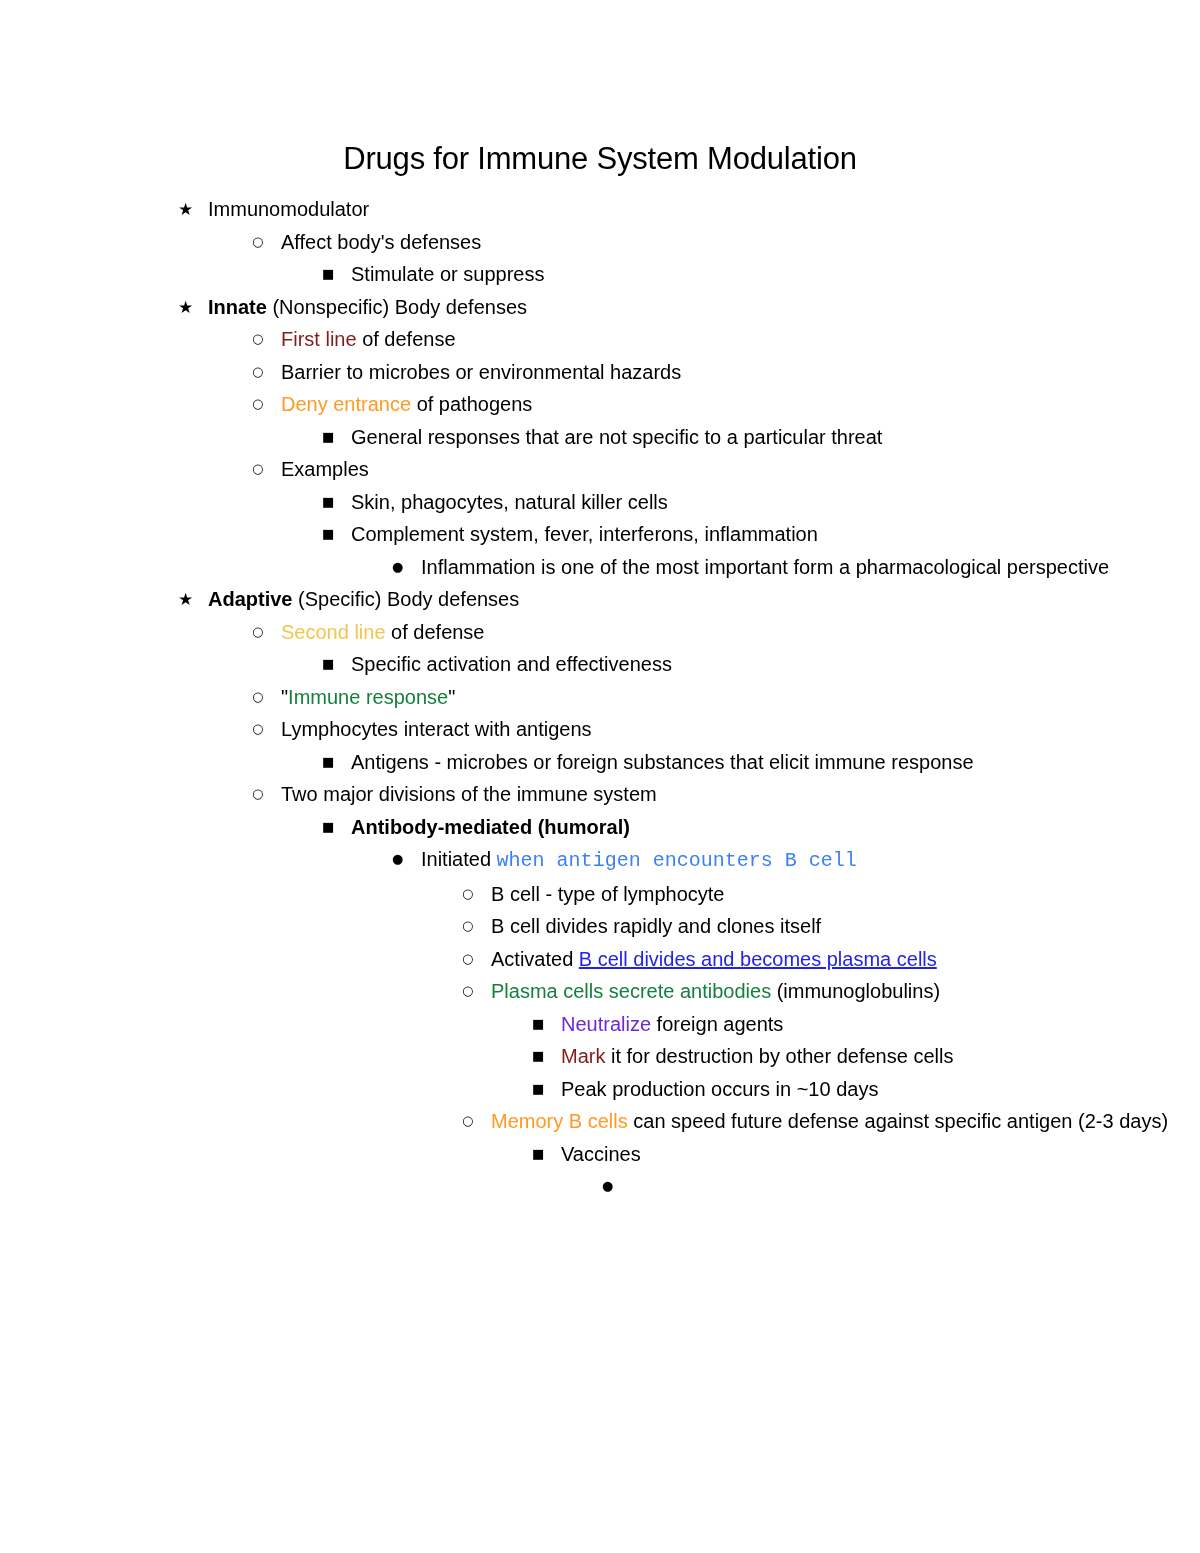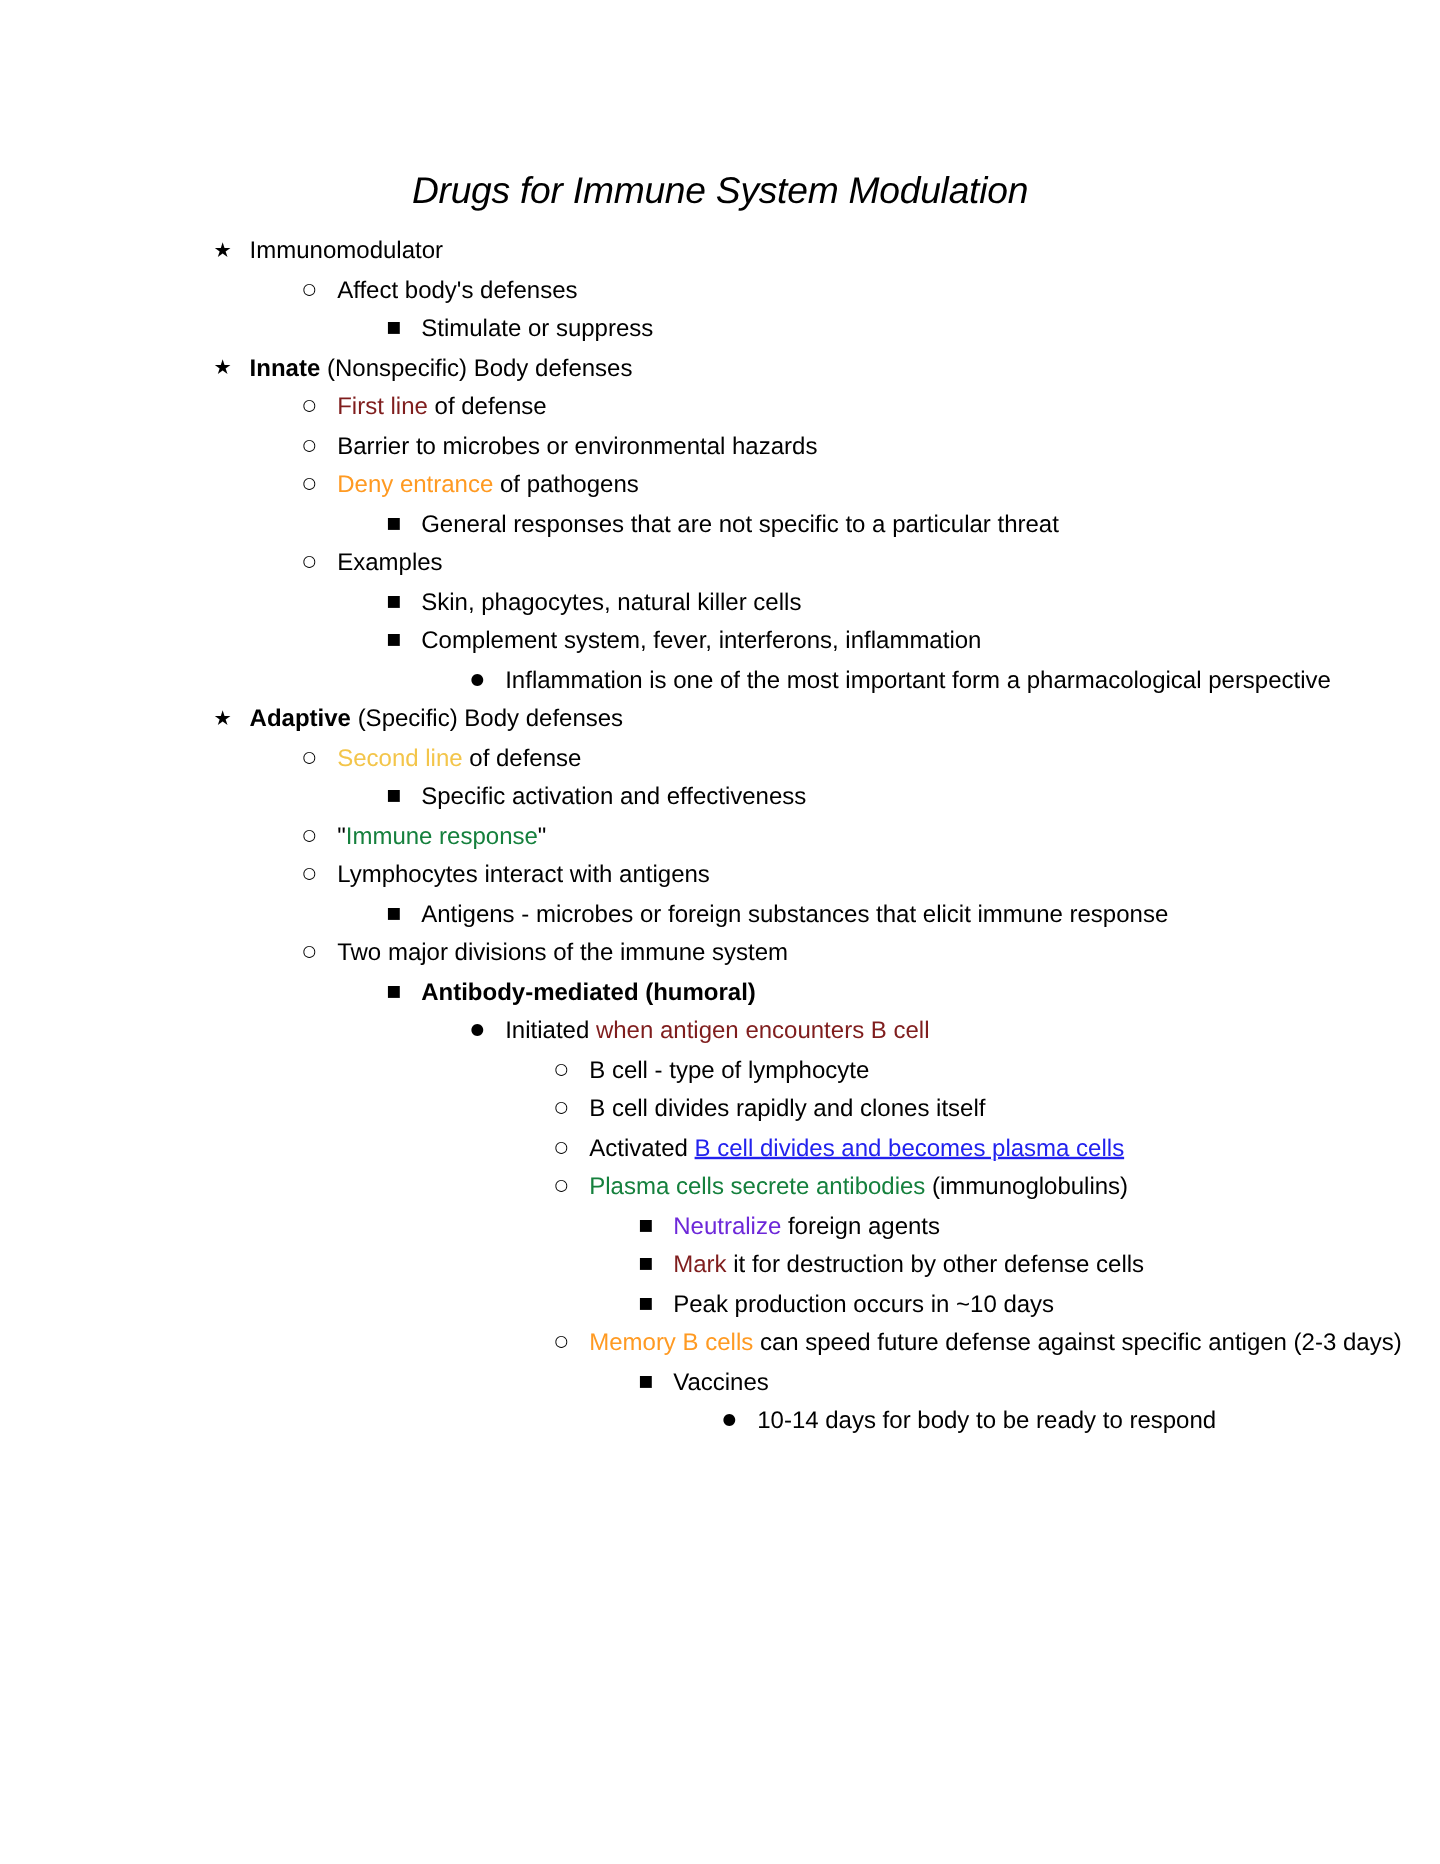--- a/index.html
+++ b/index.html
@@ -22,21 +22,20 @@
     box-sizing: border-box;
   }
   .doc-title {
     text-align: center;
     font-size: 31px;
     font-weight: 400;
     line-height: 1.2;
     margin: 0;
     padding: 140px 0 0 0;
     letter-spacing: -0.2px;
-    font-style: italic;
   }
   .outline {
     margin: 16px 0 0 0;
     padding: 0;
     list-style: none;
   }
   .li {
     position: relative;
     font-size: 20px;
     line-height: 32.5px;
@@ -82,21 +81,21 @@
   .lvl5 > .row { max-width: 1000px; }
   .lvl6 > .row { max-width: 1020px; }
   .lvl7 > .row { max-width: 1000px; }
 
   .b { font-weight: bold; }
 
   .c-red     { color: #7f1d1d; }
   .c-orange  { color: #ff9a22; }
   .c-gold    { color: #f3c54a; }
   .c-green   { color: #15803d; }
-  .c-ltblue  { color: #7f1d1d; }
+  .c-ltblue  { color: #3b82f6; font-family: Liberation Mono, monospace; }
   .c-blue    { color: #2222ee; text-decoration: underline; }
   .c-magenta { color: #15803d; }
   .c-pink    { color: #6d28d9; }
   .c-black   { color: #000000; }
 </style>
 </head>
 <body>
 
 <div class="page">
 
@@ -310,18 +309,17 @@
     <li class="li lvl6">
       <span class="row">
         <span class="marker">■</span>
         <span class="txt">Vaccines</span>
       </span>
     </li>
 
     <li class="li lvl7">
       <span class="row">
         <span class="marker">●</span>
-        <span class="txt">10-14 days for body to be ready to respond</span>
       </span>
     </li>
 
   </ul>
 </div>
 
 </body></html>

